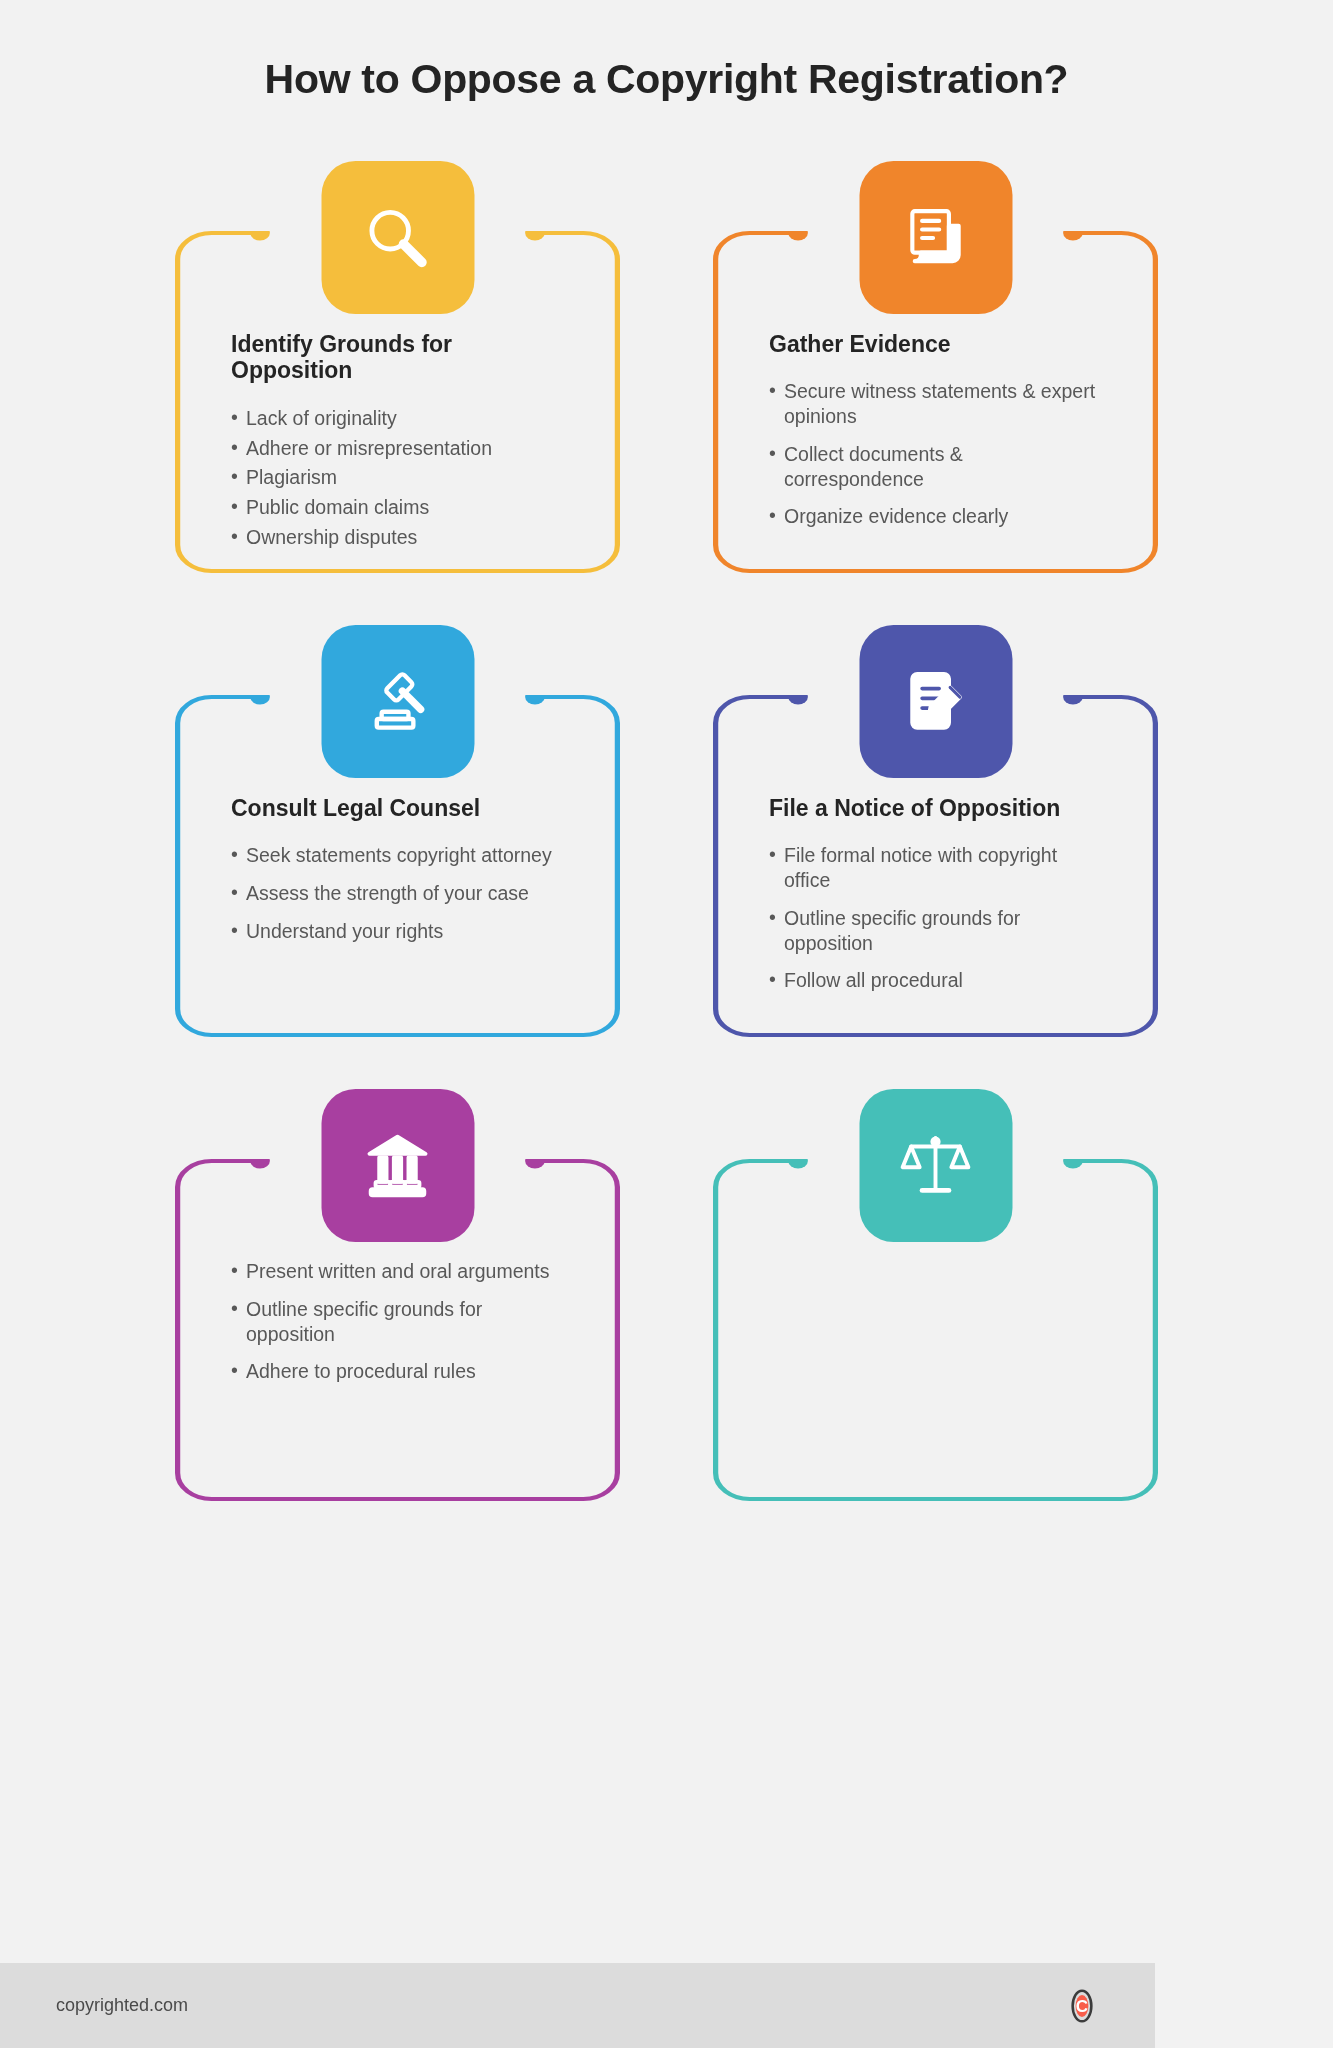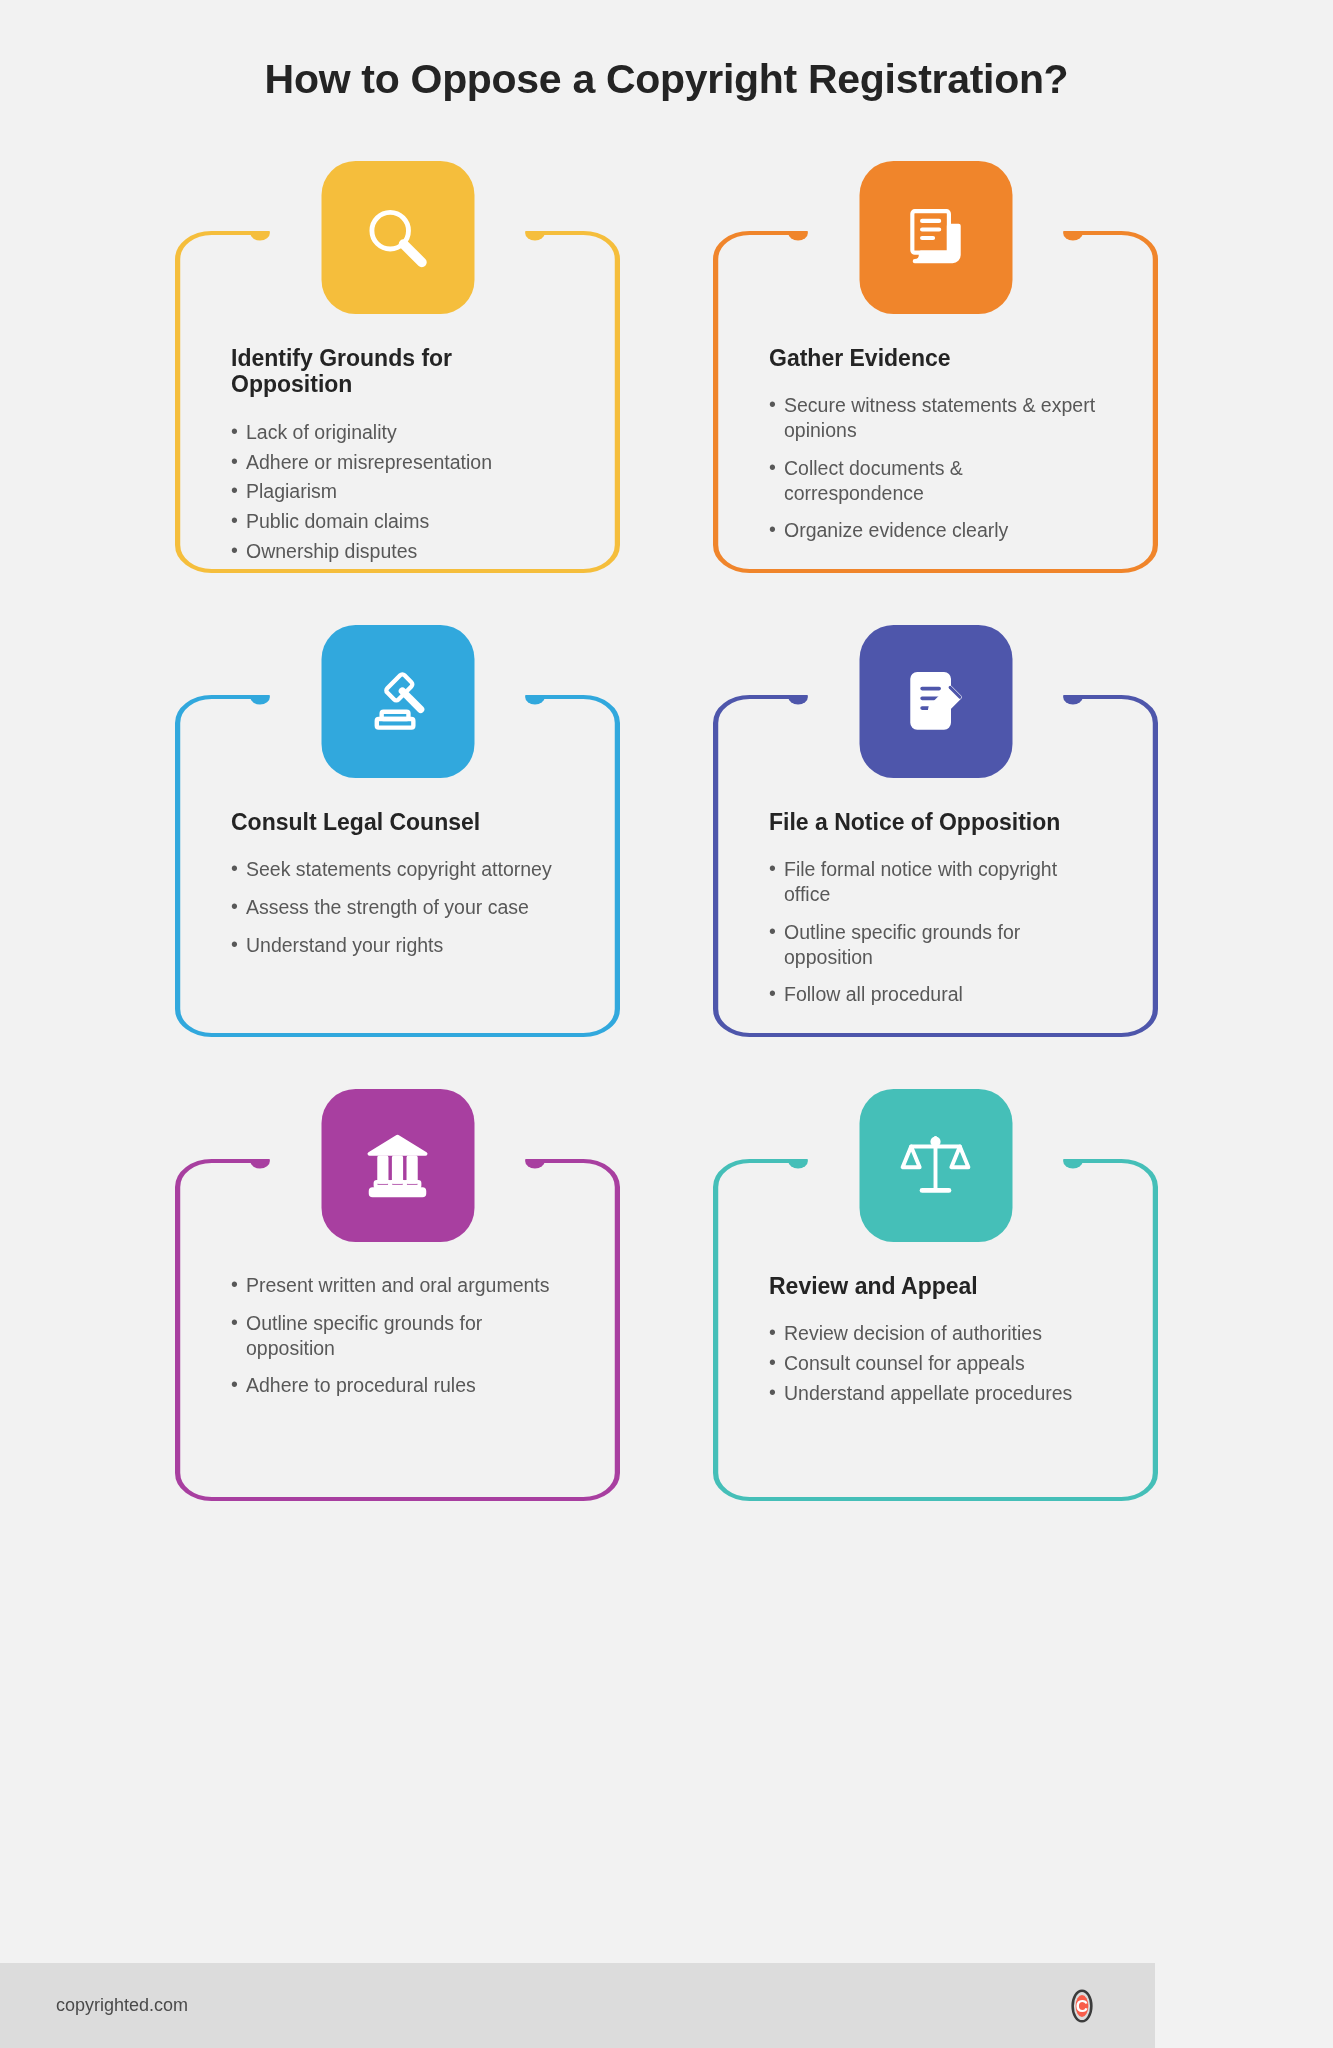--- a/index.html
+++ b/index.html
@@ -65,21 +65,21 @@
     display: flex;
     align-items: center;
     justify-content: center;
   }
   .card-icon svg { width: 78px; height: 78px; }
 
   .card-body {
     position: absolute;
     left: 0;
     right: 0;
-    top: 184px;
+    top: 170px;
     padding: 0 54px 0 56px;
   }
 
   .card-title {
     font-size: 23px;
     font-weight: bold;
     color: #242424;
     line-height: 1.15;
     margin-bottom: 22px;
   }
@@ -307,28 +307,20 @@
         <span style="display: flex;">
           <svg viewBox="0 0 64 64" fill="none" stroke="#fff" stroke-width="3.2" stroke-linejoin="round" stroke-linecap="round">
             <line x1="32" y1="9" x2="32" y2="50"></line>
             <line x1="12" y1="16" x2="52" y2="16"></line>
             <circle cx="32" cy="12" r="2.6" fill="#fff"></circle>
             <path d="M12 16L5 33h14z"></path>
             <path d="M52 16L45 33h14z"></path>
             <line x1="21" y1="52" x2="43" y2="52" stroke-width="4"></line>
           </svg>
         </span>
-      </div>
-      <div class="card-body">
-        <div class="card-title">Review and Appeal</div>
-        <ul class="card-list tight">
-          <li>Review decision of authorities</li>
-          <li>Consult counsel for appeals</li>
-          <li>Understand appellate procedures</li>
-        </ul>
       </div>
     </div>
   </div>
 
 <div class="footer">
   <span class="footer-text">copyrighted.com</span>
   <span class="footer-logo">
     <svg viewBox="0 0 40 40">
       <ellipse cx="20" cy="20" rx="11" ry="18" fill="none" stroke="#3c3c3c" stroke-width="3"></ellipse>
       <ellipse cx="20" cy="20" rx="7.5" ry="13" fill="#f95d4a"></ellipse>

